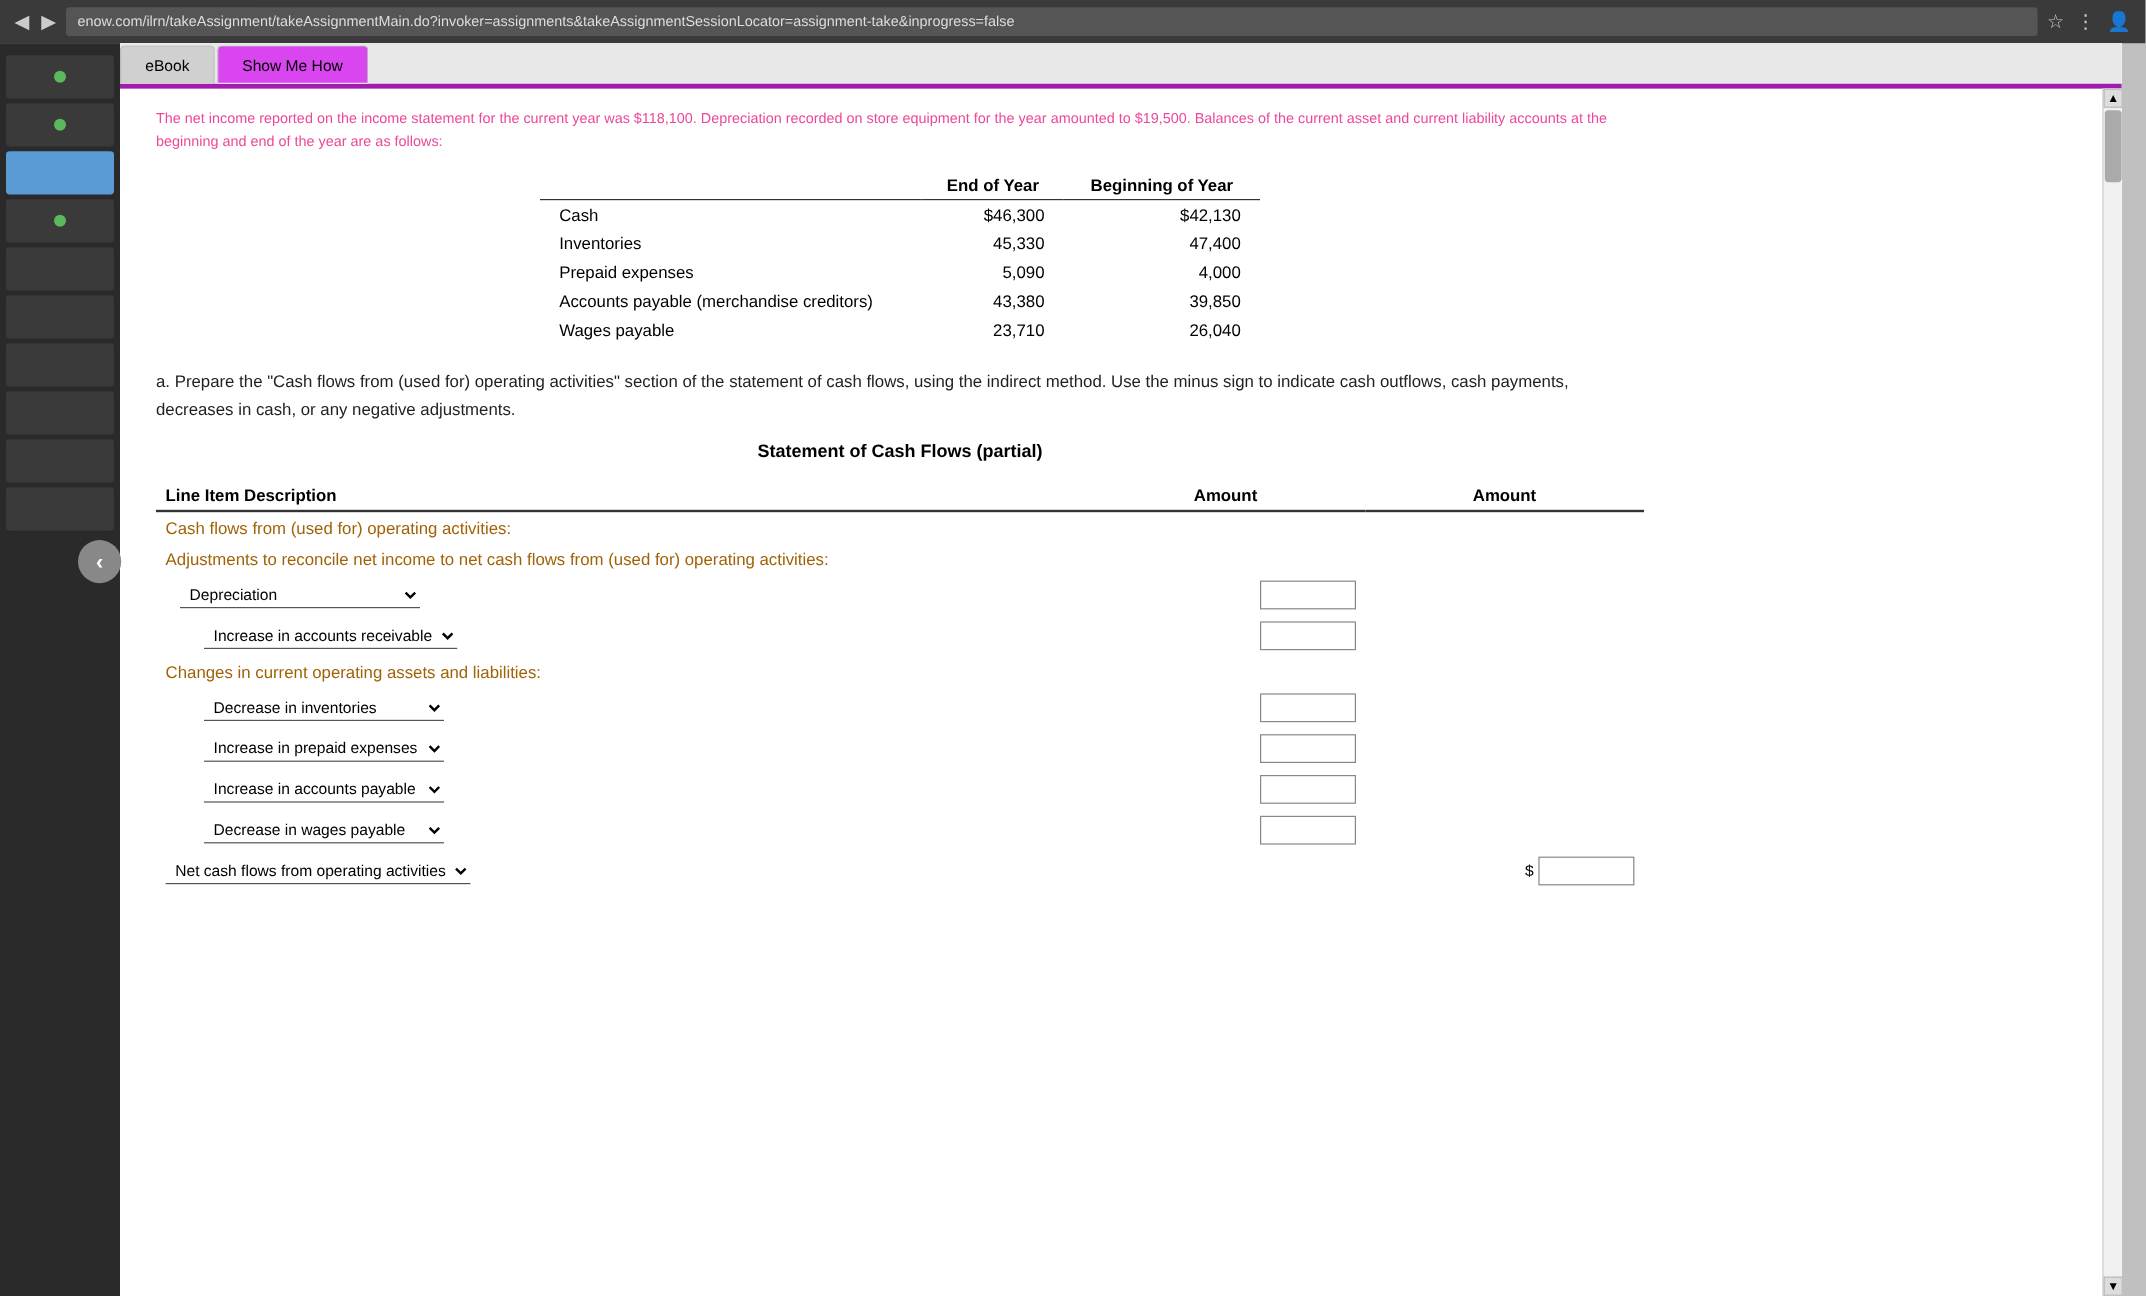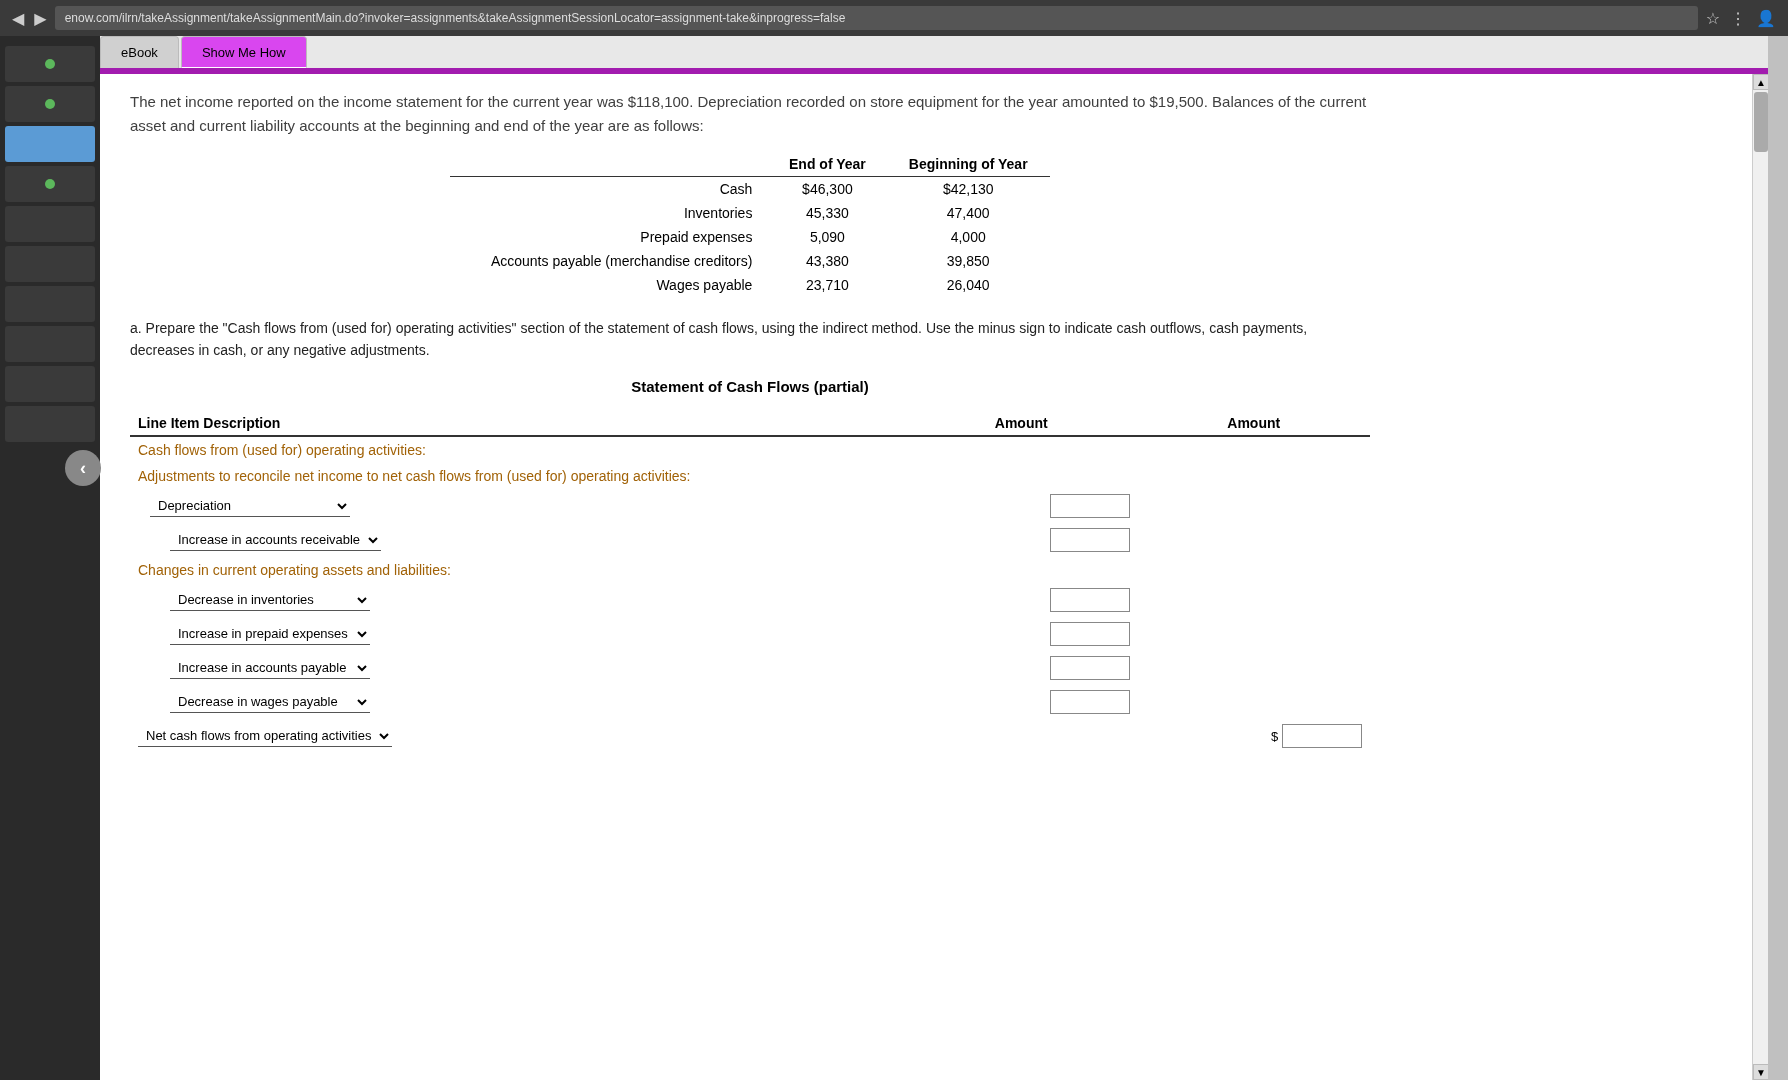--- a/index.html
+++ b/index.html
@@ -104,23 +104,23 @@
       width: calc(1788px - 100px - 20px);
       height: calc(1080px - 36px);
       background: white;
       overflow-y: auto;
     }
 
     
     .tab-bar {
       display: flex;
       background: #e8e8e8;
-      border-bottom: 6px solid #a21caf;
+      border-bottom: 4px solid #a21caf;
       height: 38px;
-      align-items: flex-start;
+      align-items: flex-end;
     }
     .tab {
       padding: 8px 20px;
       background: #d0d0d0;
       border: 1px solid #bbb;
       border-bottom: none;
       cursor: pointer;
       font-size: 13px;
       height: 32px;
       display: flex;
@@ -177,46 +177,46 @@
       border: 1px solid #bbb;
       display: flex;
       align-items: center;
       justify-content: center;
       cursor: pointer;
       font-size: 10px;
     }
 
     .intro-text {
       line-height: 1.6;
-      color: #404040;
+      color: #ec4899;
       margin-bottom: 14px;
-      font-size: 15px;
+      font-size: 12px;
     }
 
     
     .balance-table {
       width: 600px;
       margin: 0 auto 20px auto;
       border-collapse: collapse;
     }
     .balance-table thead tr th {
       font-weight: bold;
       text-align: center;
       padding: 4px 16px;
       font-size: 14px;
     }
     .balance-table tbody tr td {
       padding: 4px 16px;
       font-size: 14px;
     }
     .balance-table tbody tr td:first-child {
+      text-align: left;
+    }
+    .balance-table tbody tr td:not(:first-child) {
       text-align: right;
-    }
-    .balance-table tbody tr td:not(:first-child) {
-      text-align: center;
     }
     .balance-table .border-top td {
       border-top: 1px solid #333;
     }
 
     .instruction-text {
       line-height: 1.6;
       color: #222;
       margin-bottom: 16px;
       font-size: 14px;

